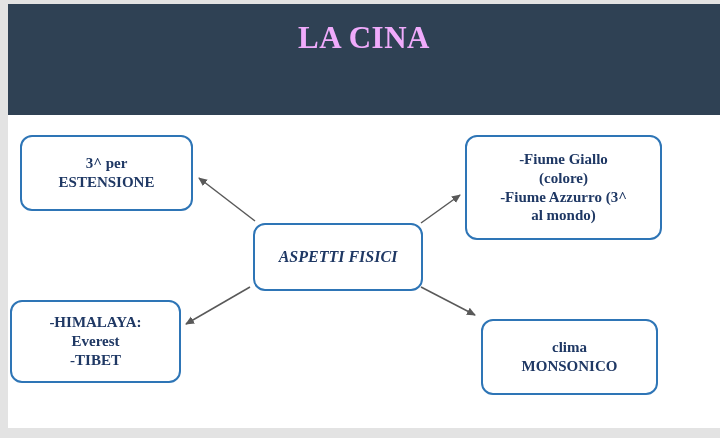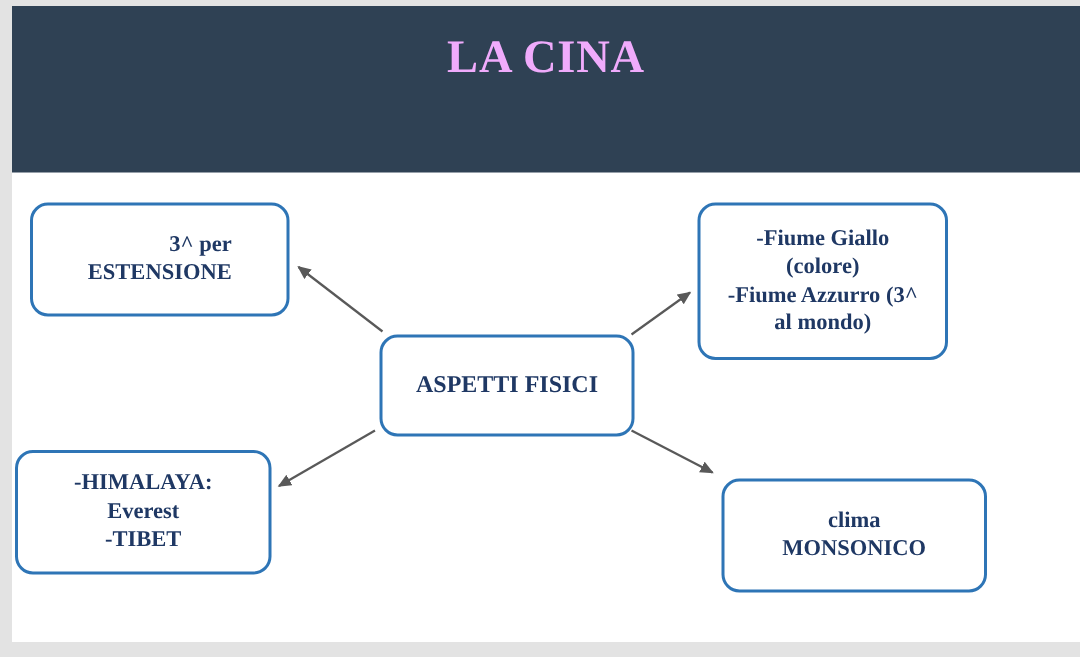--- a/index.html
+++ b/index.html
@@ -52,23 +52,23 @@
     padding: 4px 8px;
   }
   .node-label {
     white-space: pre-line;
     color: #1f3864;
     font-weight: bold;
     font-size: 15px;
     line-height: 1.25;
   }
   .node.center .node-label { font-size: 16px; }
-  .node.tl { left: 12px;  top: 131px; width: 173px; height: 76px; text-align: right;  }
-  .node.tr { left: 457px; top: 131px; width: 167px; height: 105px; text-align: center; }
-  .node.center { left: 245px; top: 219px; width: 170px; height: 68px; }
+  .node.tl { left: 12px;  top: 131px; width: 173px; height: 76px;  }
+  .node.tr { left: 457px; top: 131px; width: 197px; height: 105px; text-align: center; }
+  .node.center { left: 245px; top: 219px; width: 170px; height: 68px; font-style: italic; }
   .node.bl { left: 2px;   top: 296px; width: 171px; height: 83px;  }
   .node.br { left: 473px; top: 291px; width: 177px; height: 76px; margin-top: 24px;  }
 </style>
 </head>
 <body>
 
 <div class="slide">
 
   <div class="header">
     <h1 class="title">LA CINA</h1>

